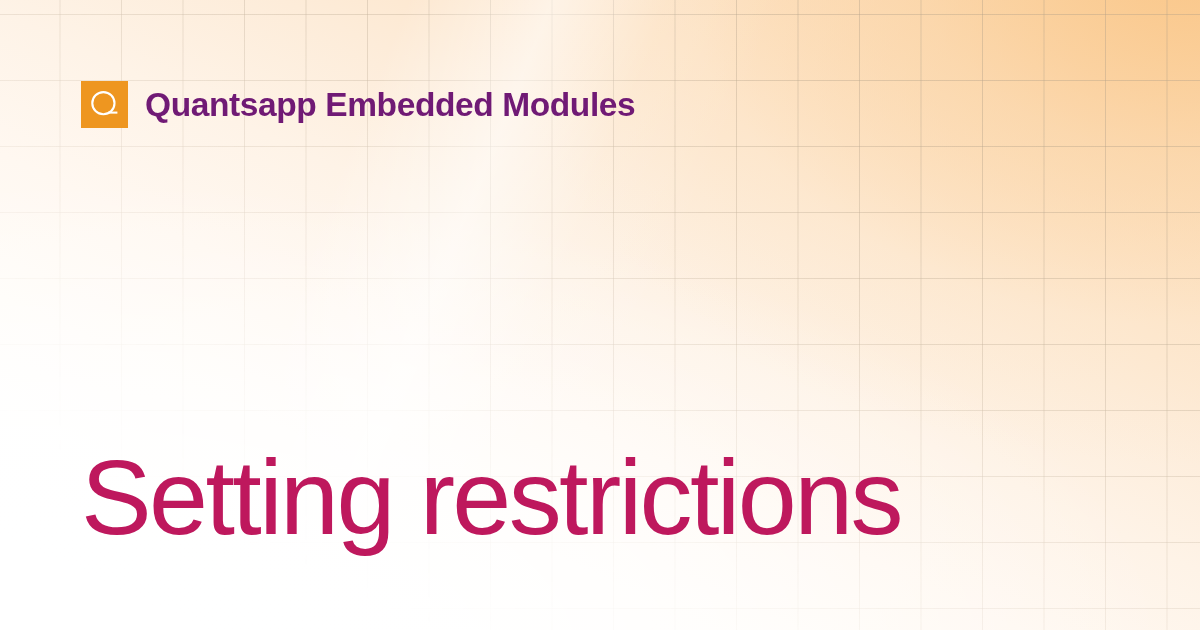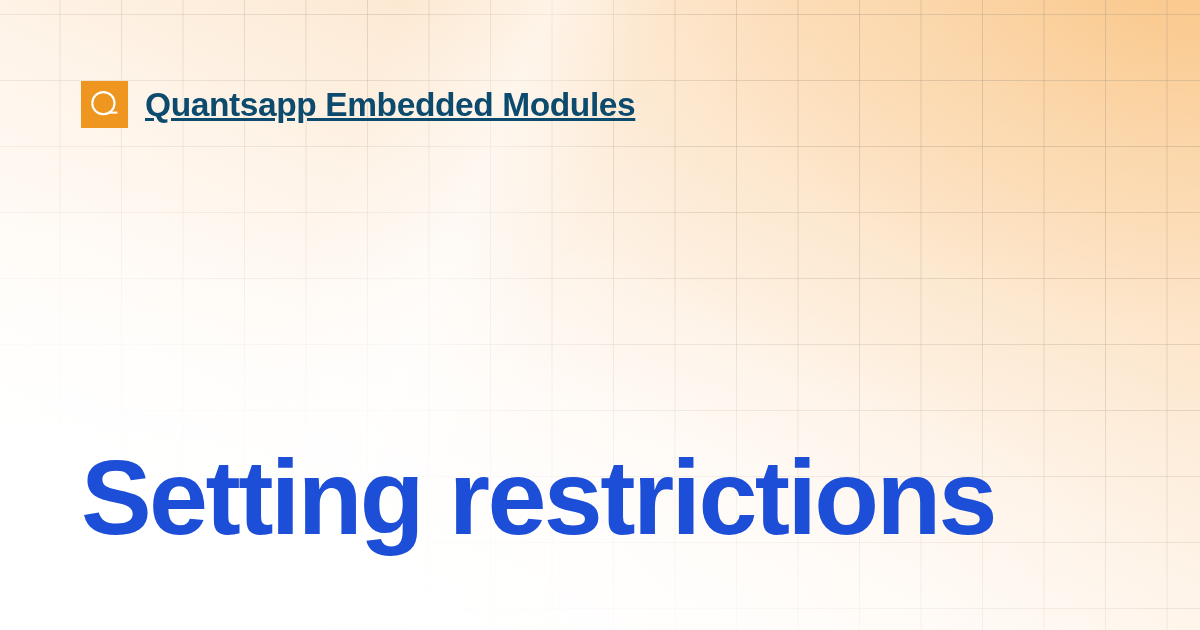--- a/index.html
+++ b/index.html
@@ -134,37 +134,36 @@
     align-items:center;
     justify-content:center;
     flex:0 0 auto;
   }
   .brand-logo svg { display:block; }
 
   .brand-title {
     font-size:33.5px;
     font-weight:700;
     letter-spacing:-0.4px;
-    color:#0c4a6e;
+    color:#701a75;
     white-space:nowrap;
     line-height:1;
-    text-decoration:underline;
   }
 
   
   .headline {
     position:absolute;
     left:81px;
     top:443px;
     width:1040px;
     font-size:106px;
-    font-weight:700;
+    font-weight:400;
     letter-spacing:-2.6px;
     line-height:1.02;
-    color:#1d4ed8;
+    color:#be185d;
     white-space:nowrap;
   }
 </style>
 </head>
 <body>
 
 <div class="og-card">
 
   <div class="bg-gradient"></div>
   <div class="bg-bloom"></div>

